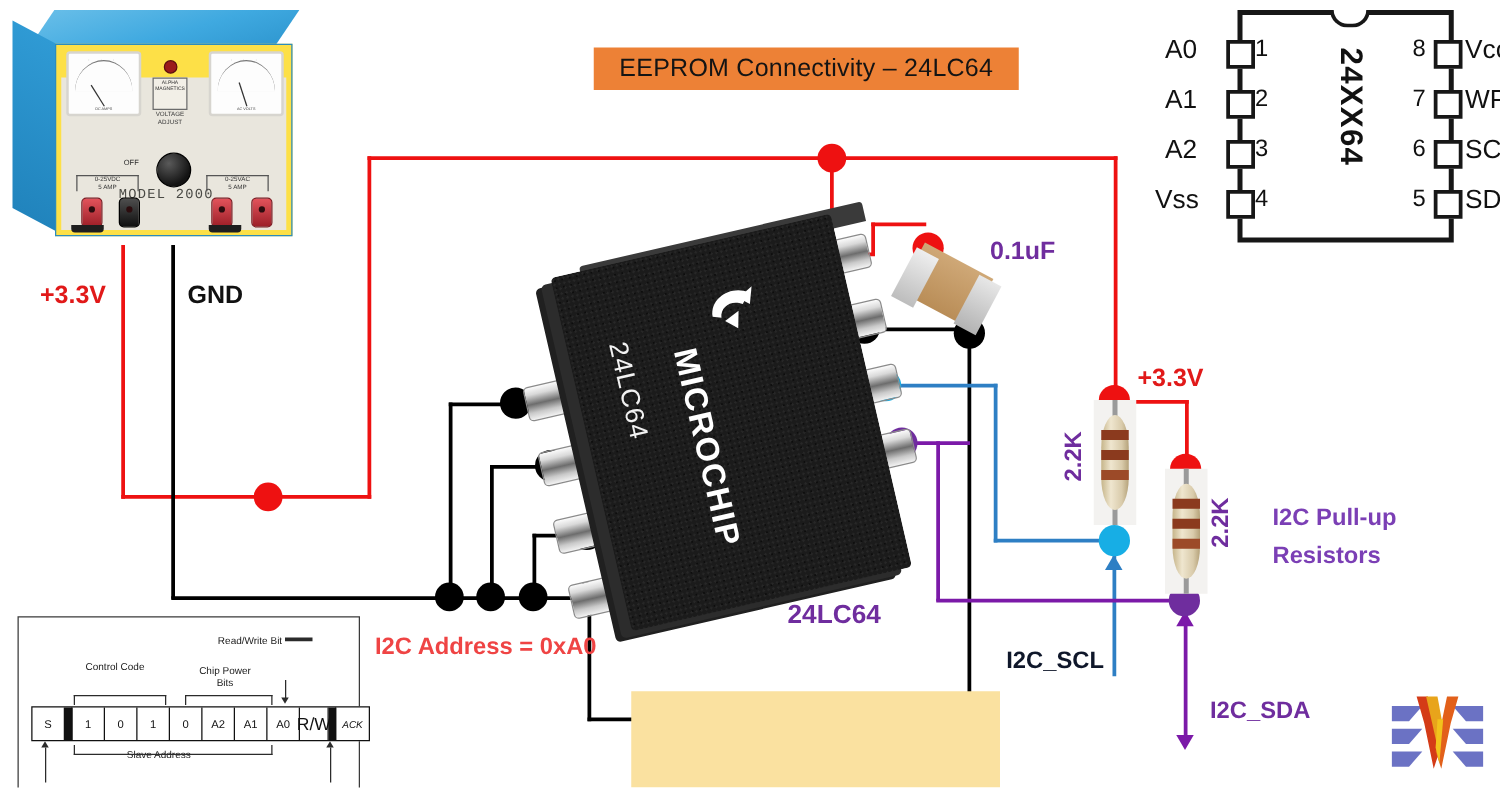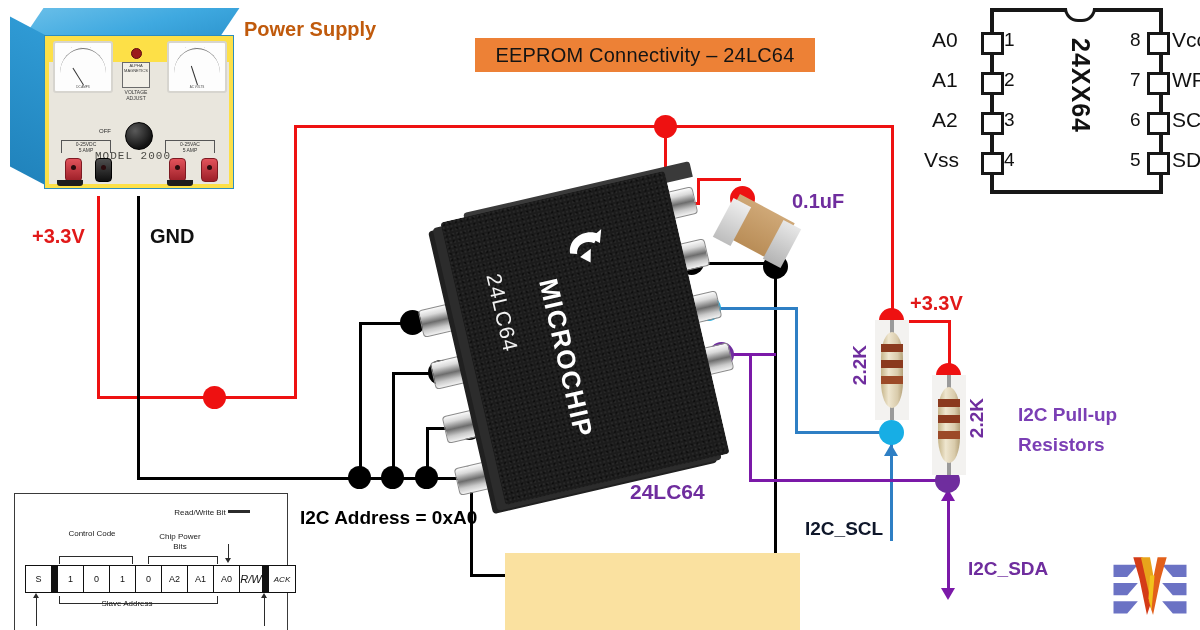--- a/index.html
+++ b/index.html
@@ -124,37 +124,37 @@
   .res .lead2{position:absolute;left:15px;width:4px;height:14px;background:#9a9a9a;}
   .res .band{position:absolute;left:6px;width:22px;height:8px;}
   .res-label{position:absolute;color:#6f2d9e;font-size:19px;font-weight:bold;
     writing-mode:vertical-rl;transform:rotate(180deg);}
   #res-note{left:1018px;top:400px;color:#7b3fb5;font-size:19px;font-weight:bold;line-height:30px;}
   #lbl-33v-right{left:910px;top:292px;color:#e11919;font-size:20px;font-weight:bold;}
 
   
   #lbl-scl{left:805px;top:518px;color:#0f172a;font-size:19px;font-weight:bold;}
   #lbl-sda{left:968px;top:558px;color:#6f2d9e;font-size:19px;font-weight:bold;}
-  #lbl-addr{left:300px;top:507px;color:#000000;font-size:19px;font-weight:bold;}
+  #lbl-addr{left:300px;top:507px;color:#ef4444;font-size:19px;font-weight:bold;}
 
   
   #note{left:505px;top:553px;width:295px;height:77px;background:#fae1a0;
     padding:8px 0 0 12px;box-sizing:border-box;color:#1d1d1d;font-size:18px;line-height:27px;}
 
   
   #addrfig{left:14px;top:493px;width:272px;height:137px;border:1px solid #3a3a3a;background:#fff;
     font-family:"Liberation Sans",sans-serif;}
   #addrfig .cap-t{position:absolute;font-size:8px;color:#1a1a1a;text-align:center;line-height:10px;}
   #bitrow{position:absolute;left:10px;top:71px;height:26px;display:flex;border:1px solid #111;background:#fff;}
   #bitrow .cell{width:25px;border-right:1px solid #111;display:flex;align-items:center;
     justify-content:center;font-size:9px;color:#111;}
   #bitrow .cell:last-child{border-right:none;}
   #bitrow .cell.blk{width:5px;background:#111;}
   #bitrow .cell.w-ack{width:26px;font-size:8px;font-style:italic;}
-  #bitrow .cell.w-rw{width:22px;font-size:11px;font-style:italic;}
+  #bitrow .cell.w-rw{width:22px;font-size:14px;}
   .brk{position:absolute;border:1px solid #2b2b2b;border-bottom:none;height:7px;}
   .brk2{position:absolute;border:1px solid #2b2b2b;border-top:none;height:7px;}
   .tick{position:absolute;width:1px;background:#2b2b2b;}
   .arrowdn{position:absolute;width:0;height:0;border-left:3px solid transparent;
     border-right:3px solid transparent;border-top:5px solid #2b2b2b;}
   .arrowup{position:absolute;width:0;height:0;border-left:3px solid transparent;
     border-right:3px solid transparent;border-bottom:5px solid #2b2b2b;}
 
   
   .arr-up-blu{position:absolute;width:0;height:0;border-left:7px solid transparent;
@@ -169,21 +169,20 @@
 </style>
 </head>
 <body>
 
 <div id="stage">
 
   <div class="abs" id="title-banner">
     <span>EEPROM Connectivity – 24LC64</span>
   </div>
 
-  <div class="abs" id="psu-label">Power Supply</div>
 
   <div class="abs" id="psu">
     <div class="psu-top"></div>
     <div class="psu-side"></div>
     <div class="psu-face">
       <div class="psu-panel">
 
         <div class="meter" id="meter-left">
           <div class="ticks">· · ·</div>
           <div class="dial"></div>

